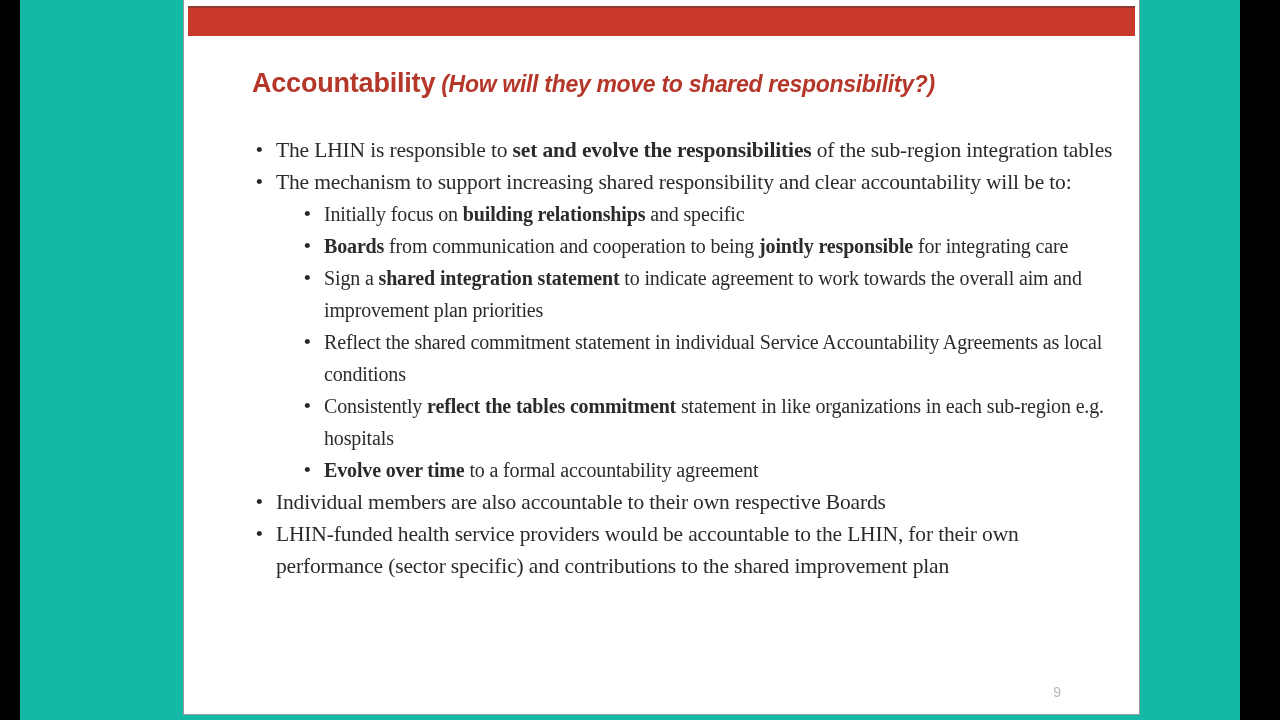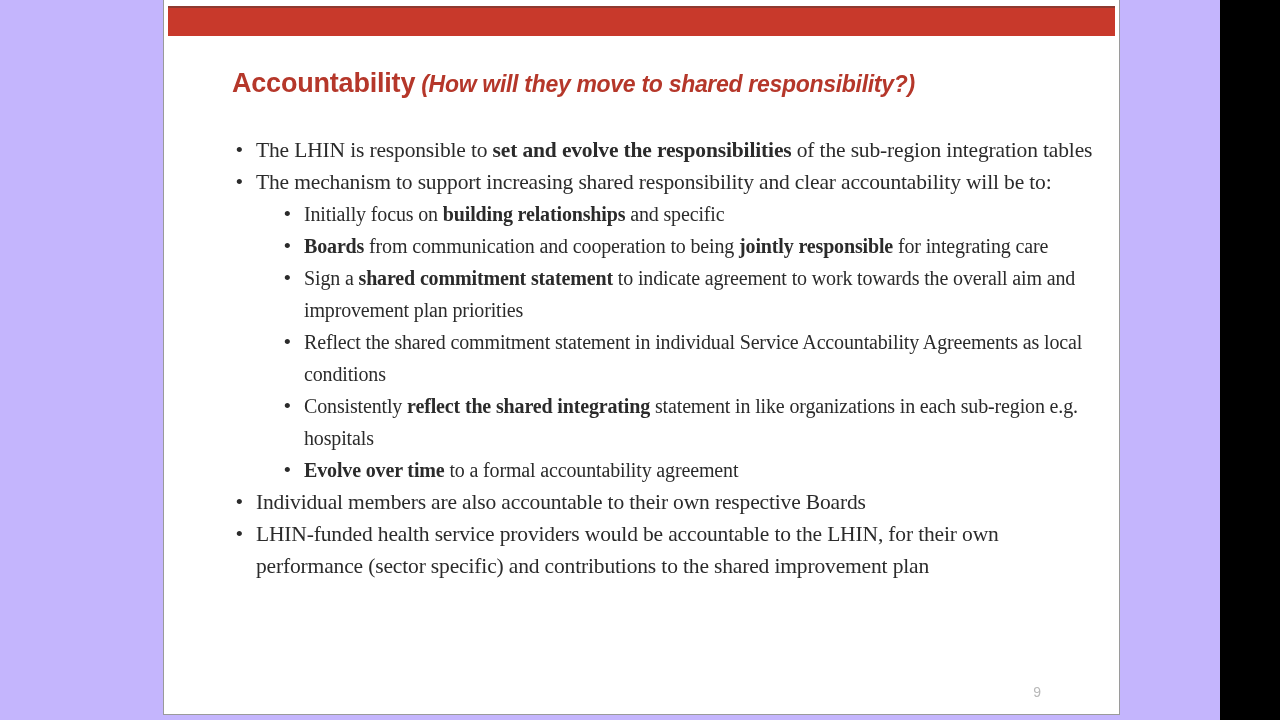--- a/index.html
+++ b/index.html
@@ -12,21 +12,22 @@
     height: 720px;
     overflow: hidden;
     font-family: "Liberation Sans", sans-serif;
   }
 
   
   #stage {
     position: relative;
     width: 1220px;
     height: 720px;
-    background: #c4b5fd;
+    background: #14b8a6;
+    margin-left: 20px;
   }
 
   
   #slide {
     position: absolute;
     left: 163px;
     top: 0px;
     width: 957px;
     height: 715px;
     background: #ffffff;
@@ -135,23 +136,23 @@
 
     <div id="title-row">
       <span class="title-main">Accountability</span><span class="title-sub">(How will they move to shared responsibility?)</span>
     </div>
 
     <div id="body">
         <div class="bullet lvl1"><span class="dot">•</span><span class="txt"><span>The LHIN is responsible to </span><b>set and evolve the responsibilities</b><span> of the sub-region integration tables</span></span></div>
         <div class="bullet lvl1"><span class="dot">•</span><span class="txt"><span>The mechanism to support increasing shared responsibility and clear accountability will be to:</span></span></div>
         <div class="bullet lvl2"><span class="dot">•</span><span class="txt"><span>Initially focus on </span><b>building relationships</b><span> and specific</span></span></div>
         <div class="bullet lvl2"><span class="dot">•</span><span class="txt"><b>Boards</b><span> from communication and cooperation to being </span><b>jointly responsible</b><span> for integrating care</span></span></div>
-        <div class="bullet lvl2"><span class="dot">•</span><span class="txt"><span>Sign a </span><b>shared commitment statement</b><span> to indicate agreement to work towards the overall aim and improvement plan priorities</span></span></div>
+        <div class="bullet lvl2"><span class="dot">•</span><span class="txt"><span>Sign a </span><b>shared integration statement</b><span> to indicate agreement to work towards the overall aim and improvement plan priorities</span></span></div>
         <div class="bullet lvl2"><span class="dot">•</span><span class="txt"><span>Reflect the shared commitment statement in individual Service Accountability Agreements as local conditions</span></span></div>
-        <div class="bullet lvl2"><span class="dot">•</span><span class="txt"><span>Consistently </span><b>reflect the shared integrating</b><span> statement in like organizations in each sub-region e.g. hospitals</span></span></div>
+        <div class="bullet lvl2"><span class="dot">•</span><span class="txt"><span>Consistently </span><b>reflect the tables commitment</b><span> statement in like organizations in each sub-region e.g. hospitals</span></span></div>
         <div class="bullet lvl2"><span class="dot">•</span><span class="txt"><b>Evolve over time</b><span> to a formal accountability agreement</span></span></div>
         <div class="bullet lvl1"><span class="dot">•</span><span class="txt"><span>Individual members are also accountable to their own respective Boards</span></span></div>
         <div class="bullet lvl1"><span class="dot">•</span><span class="txt"><span>LHIN-funded health service providers would be accountable to the LHIN, for their own performance (sector specific) and contributions to the shared improvement plan</span></span></div>
       </div>
 
     <div id="page-number">9</div>
 
   </div>
 
 </div>

